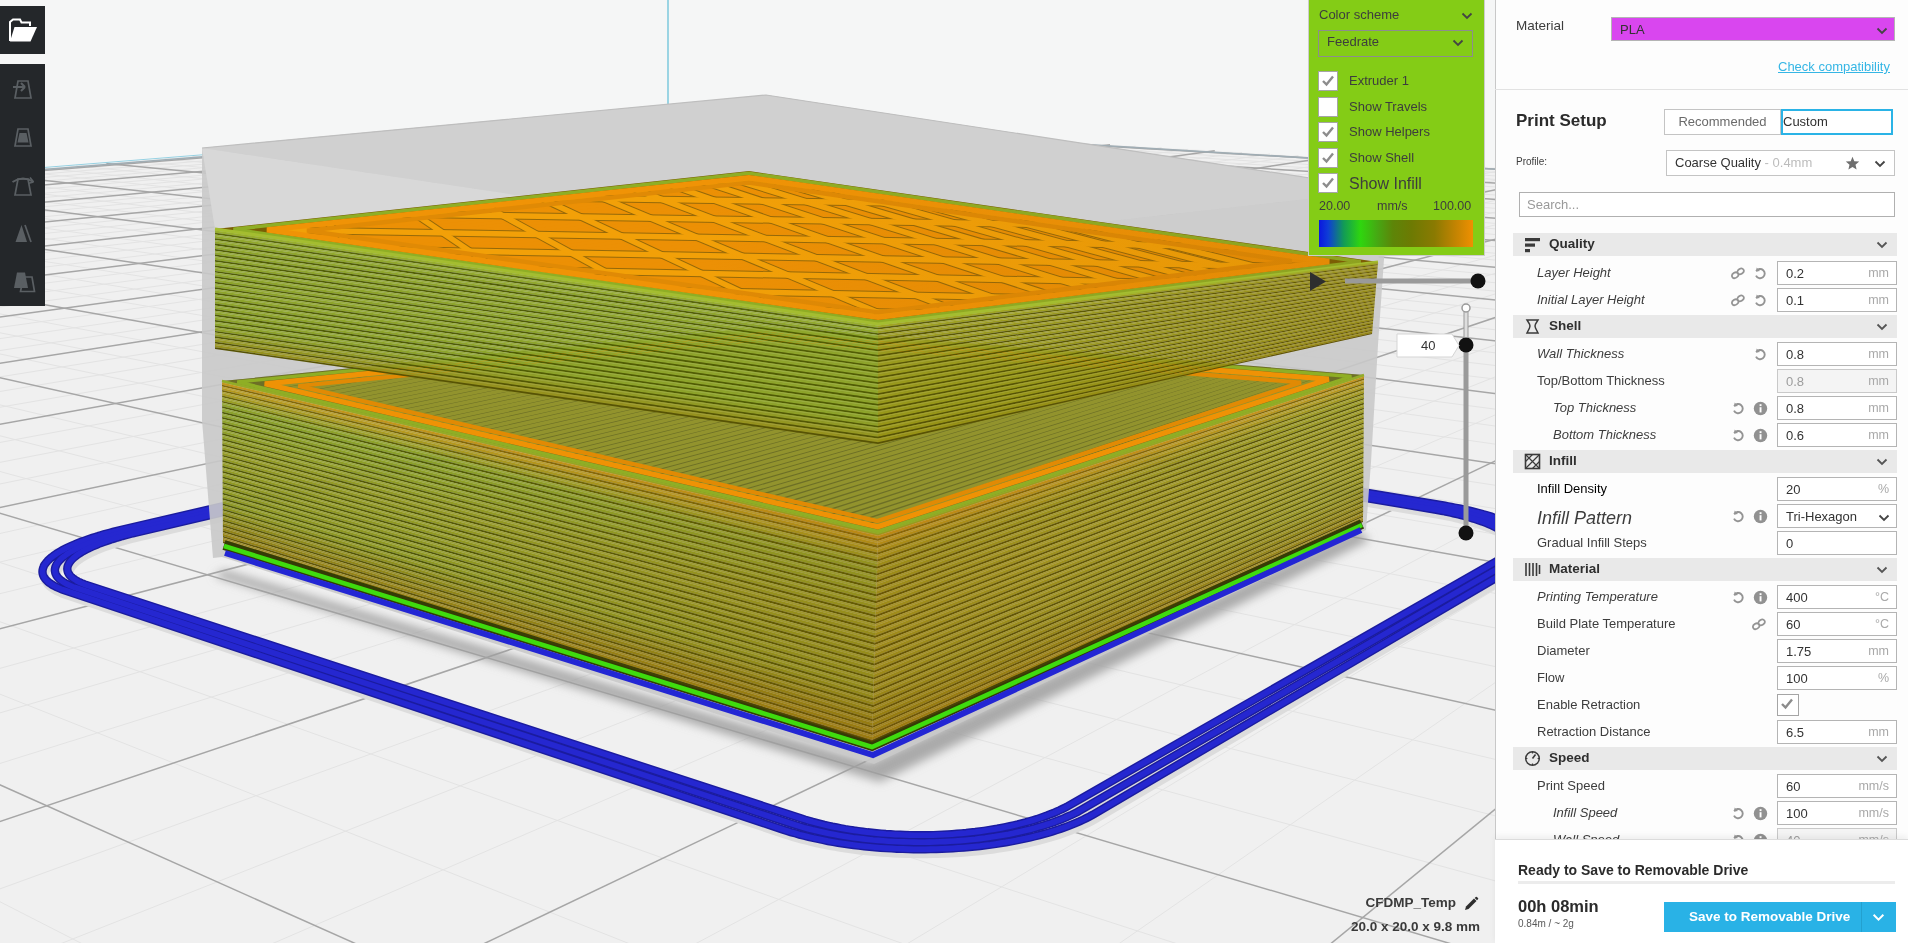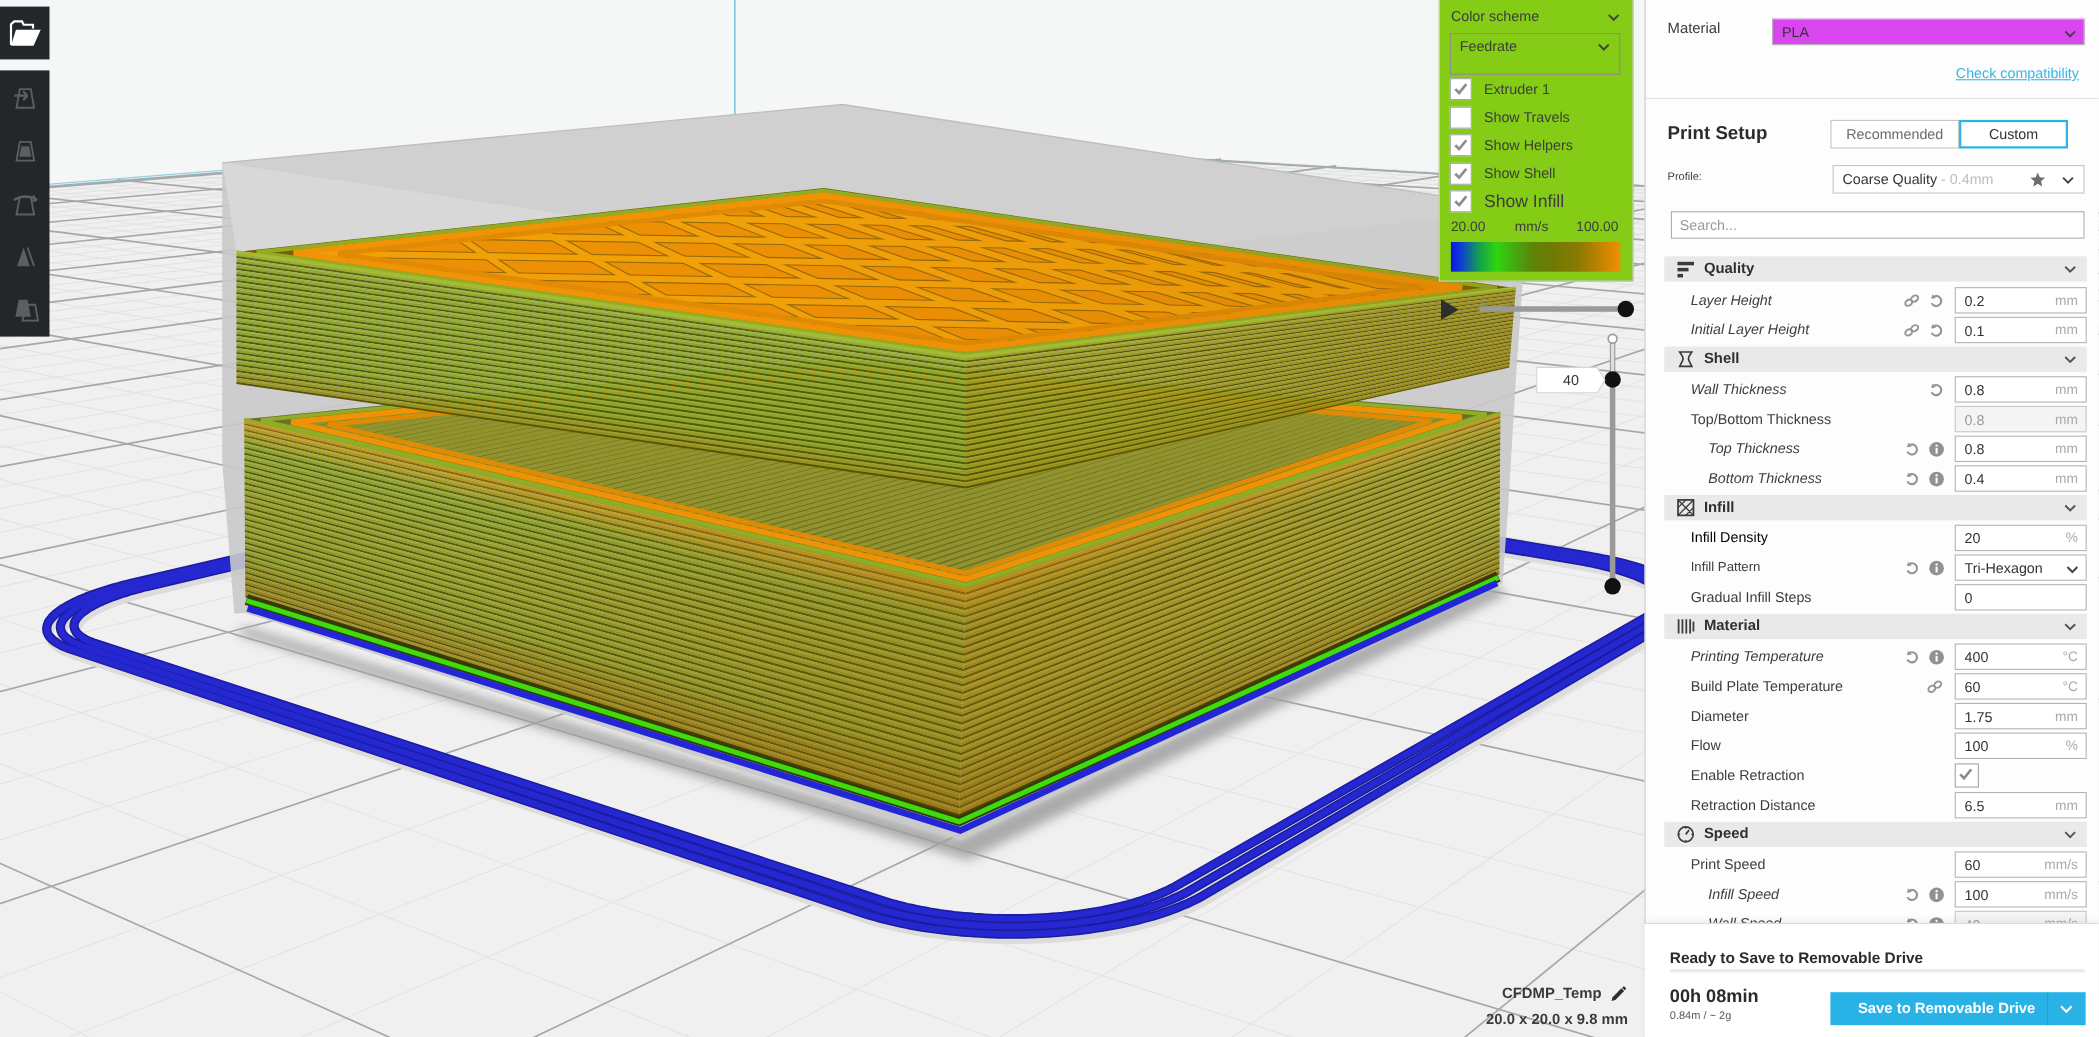--- a/index.html
+++ b/index.html
@@ -800,21 +800,21 @@
       <path d="M7 3.5 L15 3.5 L18 19 L4 19 Z" fill="#5a5f63"></path>
       <path d="M13.5 8 L22 8 L24.5 22.5 L10.5 22.5 Z" fill="none" stroke="#5a5f63" stroke-width="1.7"></path>
     </svg>
 </div>
 
 <div style="position:absolute;left:1308px;top:0;width:177px;height:256px;background:#84cc16;border:1px solid #ccc;border-top:none;box-sizing:border-box">
   <div style="position:absolute;left:10px;top:7px;font-size:13px;color:#3d3d3d">Color scheme</div>
   <svg style="position:absolute;left:152px;top:12px" width="12.0" height="8.0" viewBox="0 0 12 8">
       <path d="M1.5 1.5 L6 6 L10.5 1.5" fill="none" stroke="#444" stroke-width="1.8"></path>
     </svg>
-  <div style="position:absolute;left:9px;top:30px;width:155px;height:38px;border:1px solid #8d8d8d;box-sizing:border-box">
+  <div style="position:absolute;left:9px;top:30px;width:155px;height:27px;border:1px solid #8d8d8d;box-sizing:border-box">
     <span style="position:absolute;left:8px;top:3px;font-size:13px;color:#3d3d3d">Feedrate</span>
     <svg style="position:absolute;right:8px;top:8px" width="12" height="8" viewBox="0 0 12 8">
         <path d="M1.5 1.5 L6 6 L10.5 1.5" fill="none" stroke="#444" stroke-width="1.8"></path>
       </svg>
   </div>
   <div style="position:absolute;left:9px;top:71px;width:20px;height:20px;background:#fff;border:1px solid #a5a5a5;box-sizing:border-box">
       <svg width="14" height="12" viewBox="0 0 14 12" style="position:absolute;left:2px;top:3px">
         <path d="M2 6 L5.5 9.5 L12 1.5" fill="none" stroke="#8c8c8c" stroke-width="2.4"></path>
       </svg>
     </div>
@@ -850,21 +850,21 @@
 <div style="position:absolute;left:1611px;top:17px;width:284px;height:24px;background:#d946ef;border:1px solid #b4b4b4;box-sizing:border-box">
     <span style="position:absolute;left:8px;top:4px;color:#333;font-size:13px">PLA</span>
     <svg style="position:absolute;right:6px;top:9px" width="12" height="8" viewBox="0 0 12 8">
       <path d="M1.5 1.5 L6 6 L10.5 1.5" fill="none" stroke="#444" stroke-width="1.8"></path>
     </svg>
   </div>
 <div style="position:absolute;left:1778px;top:59px;font-size:13px;color:#35b6e5;text-decoration:underline">Check compatibility</div>
 <div style="position:absolute;left:1495px;top:89px;width:413px;height:1px;background:#e2e2e2"></div>
 <div style="position:absolute;left:1516px;top:111px;font-size:17px;font-weight:bold;color:#2b2b2b">Print Setup</div>
 <div style="position:absolute;left:1664px;top:109px;width:117px;height:26px;background:#fff;border:1px solid #c4c4c4;box-sizing:border-box;text-align:center;font-size:13px;color:#6a6a6a;line-height:24px">Recommended</div>
-<div style="position:absolute;left:1781px;top:109px;width:99px;height:26px;background:#fff;border:2px solid #2ab3e6;box-sizing:border-box;text-align:center;font-size:13px;color:#303030;line-height:22px">Custom</div>
+<div style="position:absolute;left:1781px;top:109px;width:112px;height:26px;background:#fff;border:2px solid #2ab3e6;box-sizing:border-box;font-size:13px;color:#303030;line-height:22px">Custom</div>
 <div style="position:absolute;left:1516px;top:156px;font-size:10px;color:#3d3d3d">Profile:</div>
 <div style="position:absolute;left:1666px;top:150px;width:229px;height:26px;background:#fff;border:1px solid #c4c4c4;box-sizing:border-box">
   <span style="position:absolute;left:8px;top:4px;font-size:13px;color:#333">Coarse Quality <span style="color:#bcbcbc">- 0.4mm</span></span>
   <svg style="position:absolute;right:34px;top:5px" width="15" height="15" viewBox="0 0 15 15">
       <path d="M7.5 0.8 L9.3 5.2 L14.2 5.6 L10.5 8.8 L11.6 13.6 L7.5 11 L3.4 13.6 L4.5 8.8 L0.8 5.6 L5.7 5.2 Z" fill="#6e6e6e"></path>
     </svg>
   <svg style="position:absolute;right:8px;top:9px" width="12" height="8" viewBox="0 0 12 8">
       <path d="M1.5 1.5 L6 6 L10.5 1.5" fill="none" stroke="#444" stroke-width="1.8"></path>
     </svg>
 </div>
@@ -951,38 +951,38 @@
 <svg style="position:absolute;left:1731px;top:428px" width="15" height="15" viewBox="0 0 15 15">
     <path d="M3.2 5.2 A4.6 4.6 0 1 1 3.0 9.6" fill="none" stroke="#949494" stroke-width="1.9"></path>
     <path d="M3.6 1.6 L3.1 5.6 L7.0 5.0 Z" fill="#949494"></path>
   </svg>
 <svg style="position:absolute;left:1753px;top:428px" width="15" height="15" viewBox="0 0 15 15">
     <circle cx="7.5" cy="7.5" r="6.7" fill="#919191"></circle>
     <rect x="6.6" y="6.2" width="1.9" height="5.2" fill="#fff"></rect>
     <rect x="6.6" y="3.2" width="1.9" height="1.9" fill="#fff"></rect>
   </svg>
 <div style="position:absolute;left:1777px;top:423px;width:120px;height:24px;background:#fff;border:1px solid #b4b4b4;box-sizing:border-box">
-    <span style="position:absolute;left:8px;top:4px;color:#333;font-size:13px">0.4</span>
+    <span style="position:absolute;left:8px;top:4px;color:#333;font-size:13px">0.6</span>
     <span style="position:absolute;right:7px;top:4px;color:#a9a9a9;font-size:12.5px">mm</span>
   </div>
 <div style="position:absolute;left:1513px;top:450px;width:384px;height:23px;background:#e9e9e9"></div>
 <div style="position:absolute;left:1524px;top:453px"><svg width="17" height="17" viewBox="0 0 17 17">
       <rect x="1.5" y="1.5" width="14" height="14" fill="none" stroke="#3a3a3a" stroke-width="1.6"></rect>
       <path d="M1.5 8.5 L8.5 1.5 M1.5 15.5 L15.5 1.5 M8.5 15.5 L15.5 8.5 M15.5 15.5 L1.5 1.5" stroke="#3a3a3a" stroke-width="1.2" fill="none"></path>
     </svg></div>
 <div style="position:absolute;left:1549px;top:453px;font-size:13.5px;font-weight:bold;color:#2f2f2f">Infill</div>
 <svg style="position:absolute;left:1876px;top:458px" width="12.0" height="8.0" viewBox="0 0 12 8">
     <path d="M1.5 1.5 L6 6 L10.5 1.5" fill="none" stroke="#555" stroke-width="1.8"></path>
   </svg>
 <div style="position:absolute;left:1537px;top:481px;font-size:13px;color:#000000;white-space:nowrap">Infill Density</div>
 <div style="position:absolute;left:1777px;top:477px;width:120px;height:24px;background:#fff;border:1px solid #b4b4b4;box-sizing:border-box">
     <span style="position:absolute;left:8px;top:4px;color:#333;font-size:13px">20</span>
     <span style="position:absolute;right:7px;top:4px;color:#a9a9a9;font-size:12.5px">%</span>
   </div>
-<div style="position:absolute;left:1537px;top:508px;font-size:12px;color:#3d3d3d;white-space:nowrap">Infill Pattern</div>
+<div style="position:absolute;left:1537px;top:508px;font-size:18px;color:#3d3d3d;font-style:italic;white-space:nowrap">Infill Pattern</div>
 <svg style="position:absolute;left:1731px;top:509px" width="15" height="15" viewBox="0 0 15 15">
     <path d="M3.2 5.2 A4.6 4.6 0 1 1 3.0 9.6" fill="none" stroke="#949494" stroke-width="1.9"></path>
     <path d="M3.6 1.6 L3.1 5.6 L7.0 5.0 Z" fill="#949494"></path>
   </svg>
 <svg style="position:absolute;left:1753px;top:509px" width="15" height="15" viewBox="0 0 15 15">
     <circle cx="7.5" cy="7.5" r="6.7" fill="#919191"></circle>
     <rect x="6.6" y="6.2" width="1.9" height="5.2" fill="#fff"></rect>
     <rect x="6.6" y="3.2" width="1.9" height="1.9" fill="#fff"></rect>
   </svg>
 <div style="position:absolute;left:1777px;top:504px;width:120px;height:24px;background:#fff;border:1px solid #b4b4b4;box-sizing:border-box">

